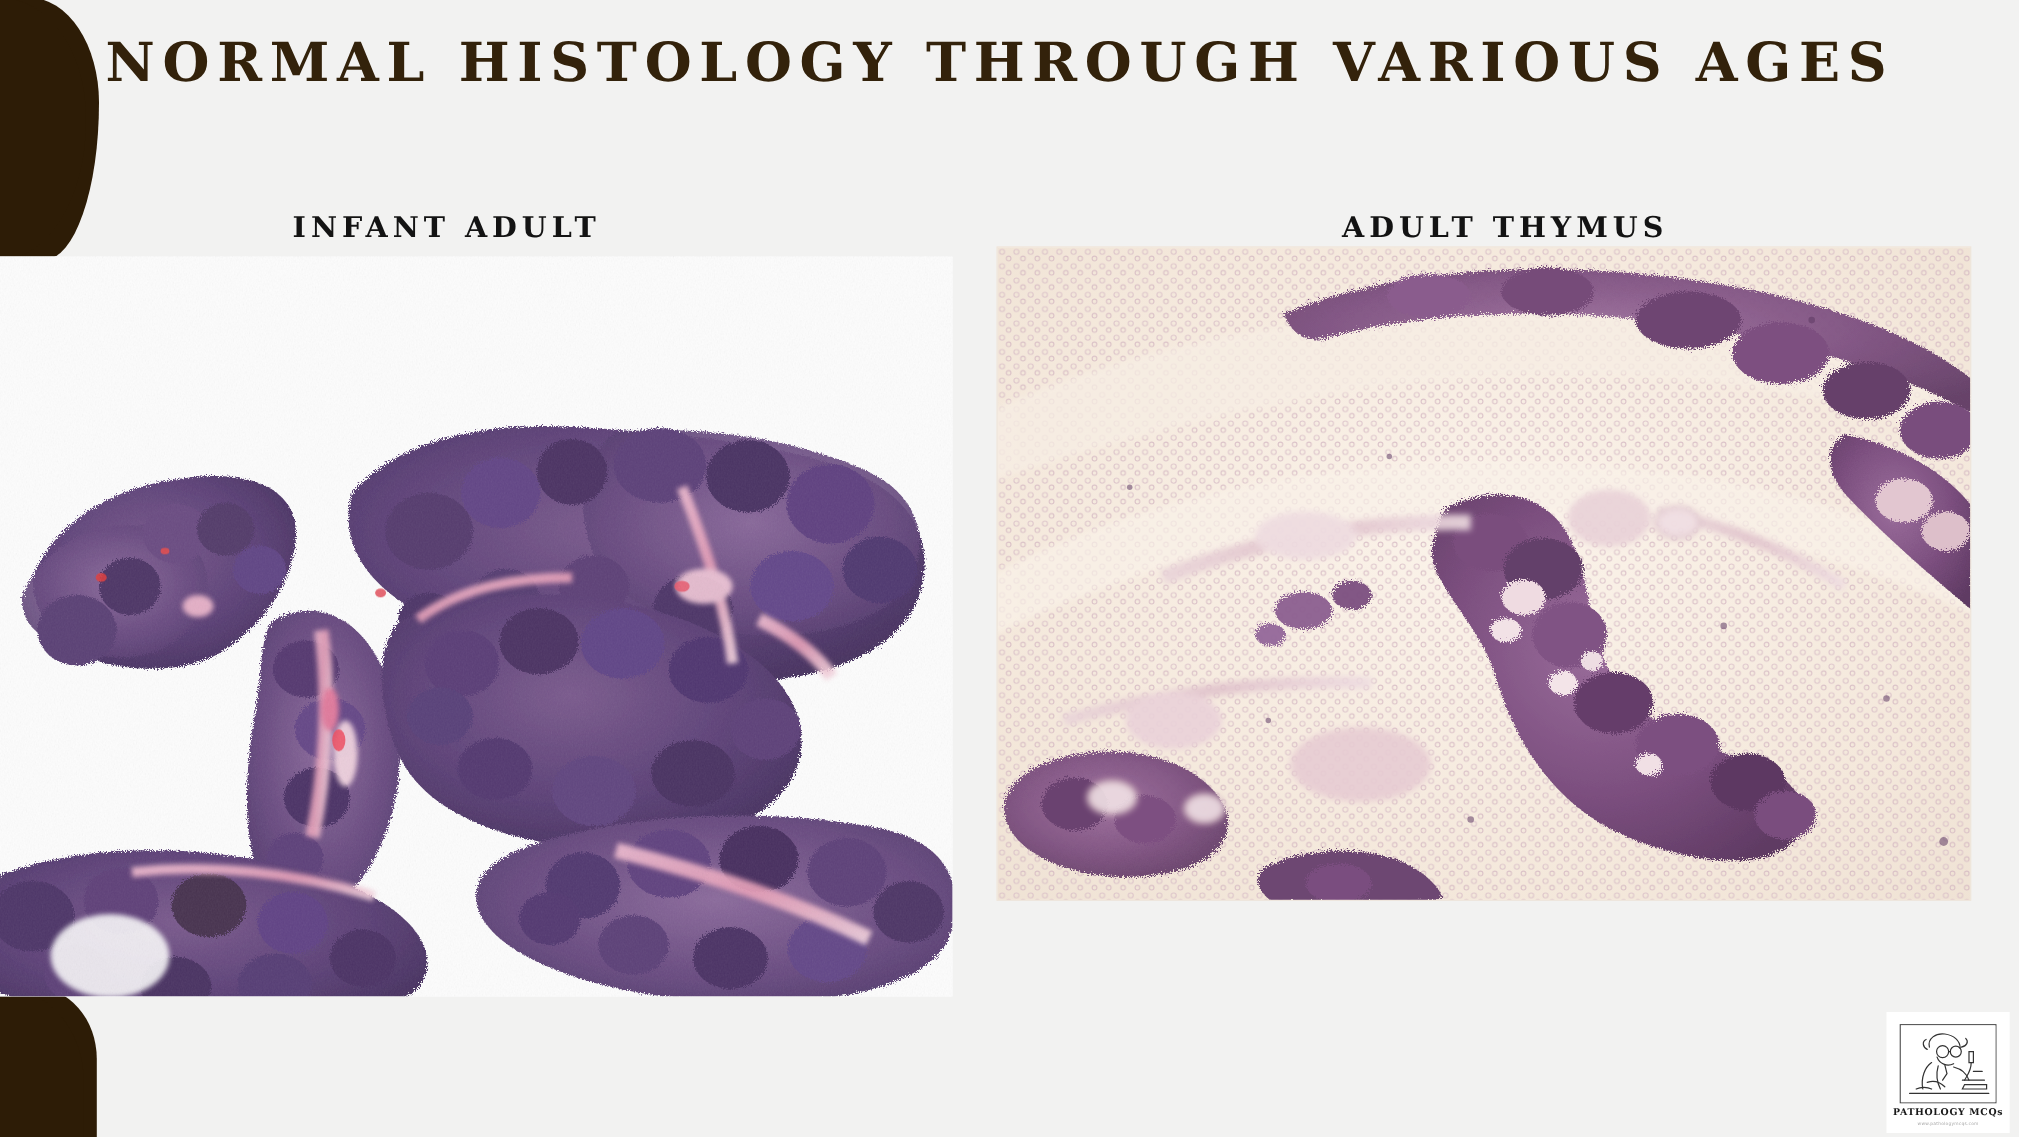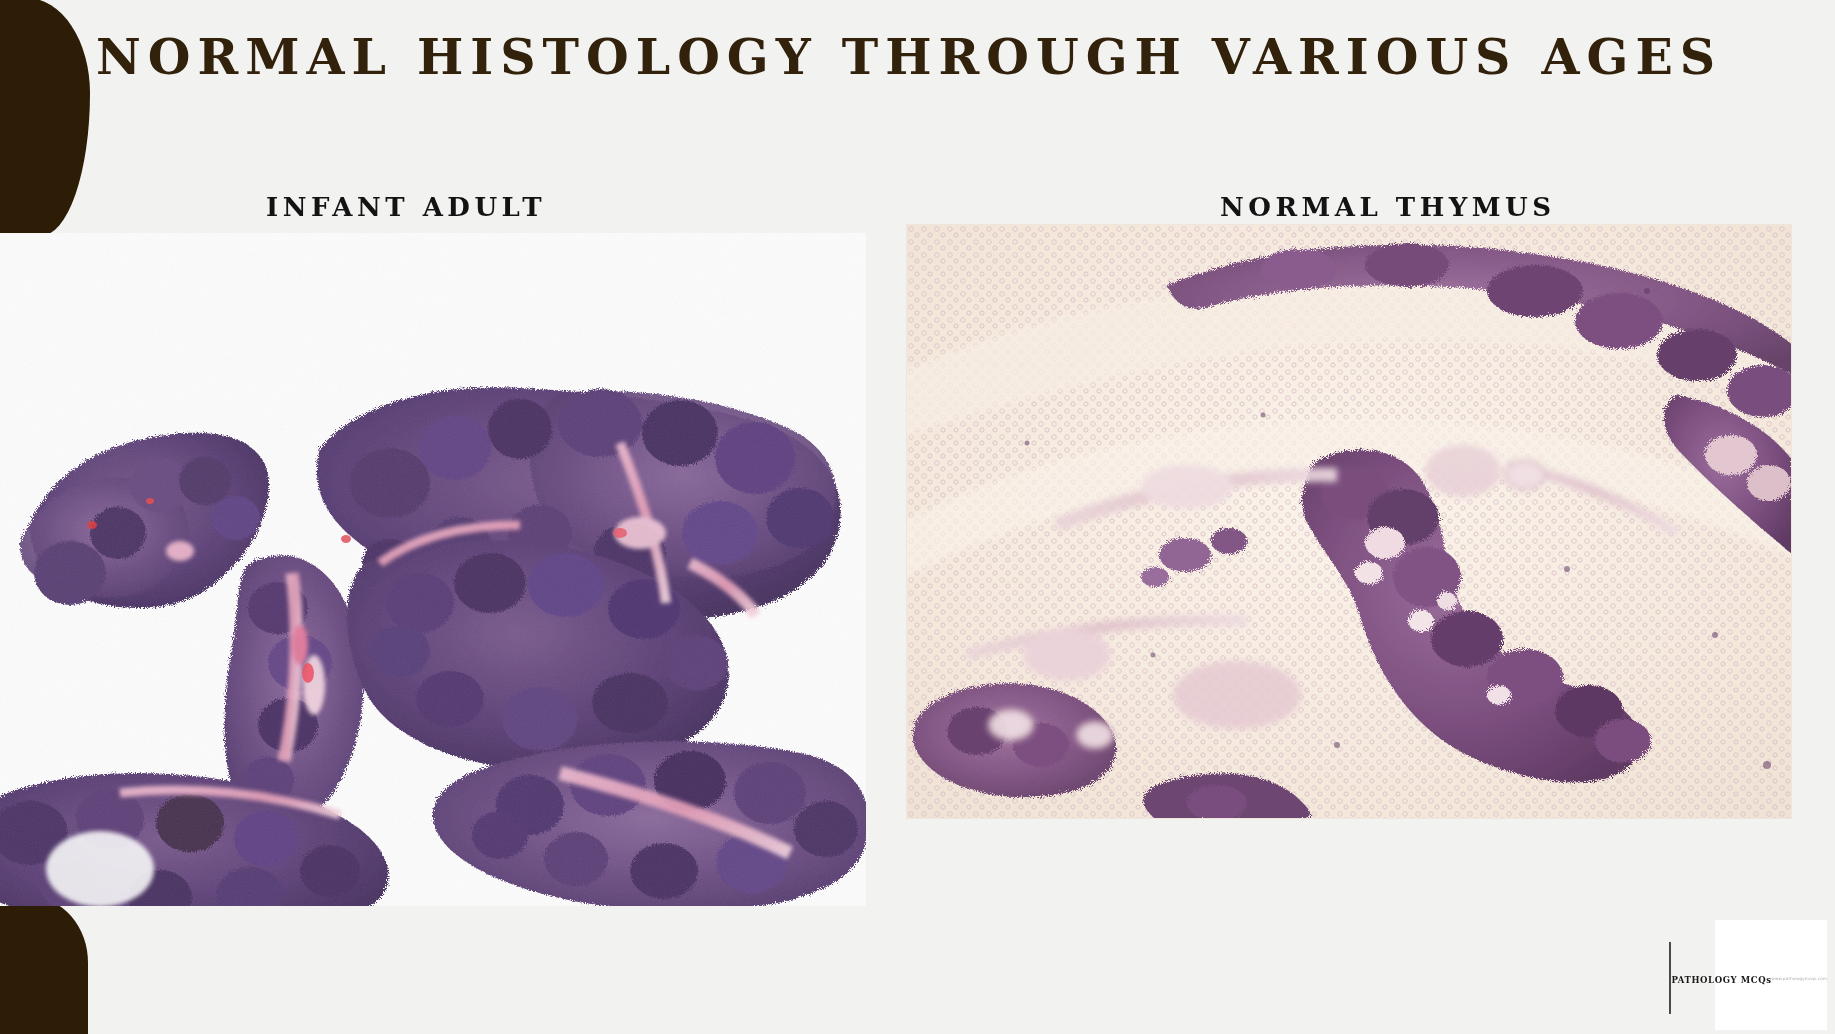--- a/index.html
+++ b/index.html
@@ -104,23 +104,23 @@
   }
 
   .logo-box {
     position: absolute;
     right: 8px;
     bottom: 4px;
     width: 112px;
     height: 110px;
     background: #ffffff;
     display: flex;
-    flex-direction: row;
+    flex-direction: column;
     align-items: center;
-    justify-content: flex-end;
+    justify-content: center;
     padding-top: 5px;
   }
   .logo-frame {
     width: 88px;
     height: 72px;
     border: 1px solid #4a4a4a;
     position: relative;
     overflow: hidden;
     background: #fff;
   }
@@ -146,21 +146,21 @@
 </head>
 <body>
 
 <div class="blob blob-top"></div>
 <div class="blob blob-bottom"></div>
 
 <div class="slide-title">NORMAL HISTOLOGY THROUGH VARIOUS AGES</div>
 
 <div class="caption caption-infant">INFANT ADULT</div>
 
-<div class="caption caption-adult">NORMAL THYMUS</div>
+<div class="caption caption-adult">ADULT THYMUS</div>
 
 <div class="micrograph infant-slide">
   <svg width="866" height="673" viewBox="0 0 866 673">
     <defs>
       <radialGradient id="lobA" cx="45%" cy="40%" r="70%">
         <stop offset="0%" stop-color="#7a5a8d"></stop>
         <stop offset="55%" stop-color="#5d4178"></stop>
         <stop offset="100%" stop-color="#432e5c"></stop>
       </radialGradient>
       <radialGradient id="lobB" cx="50%" cy="45%" r="72%">

